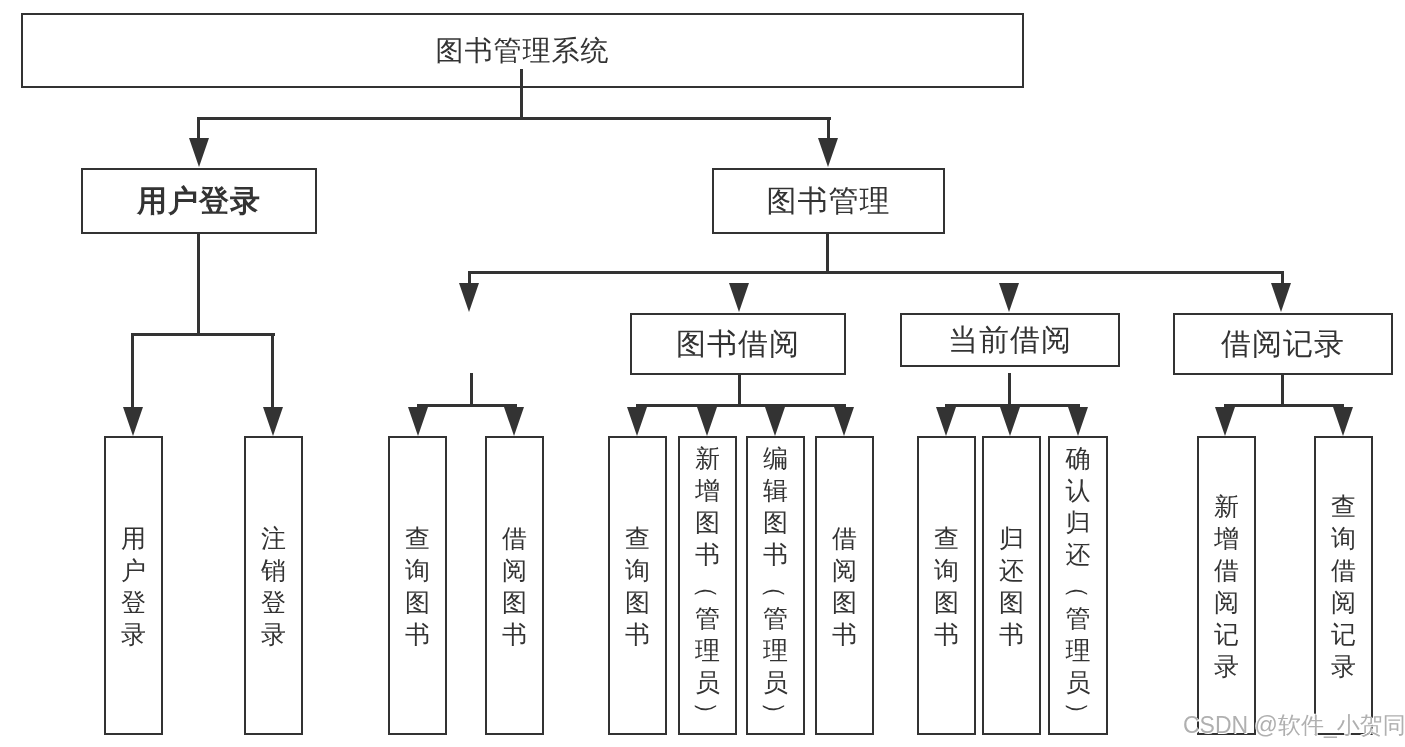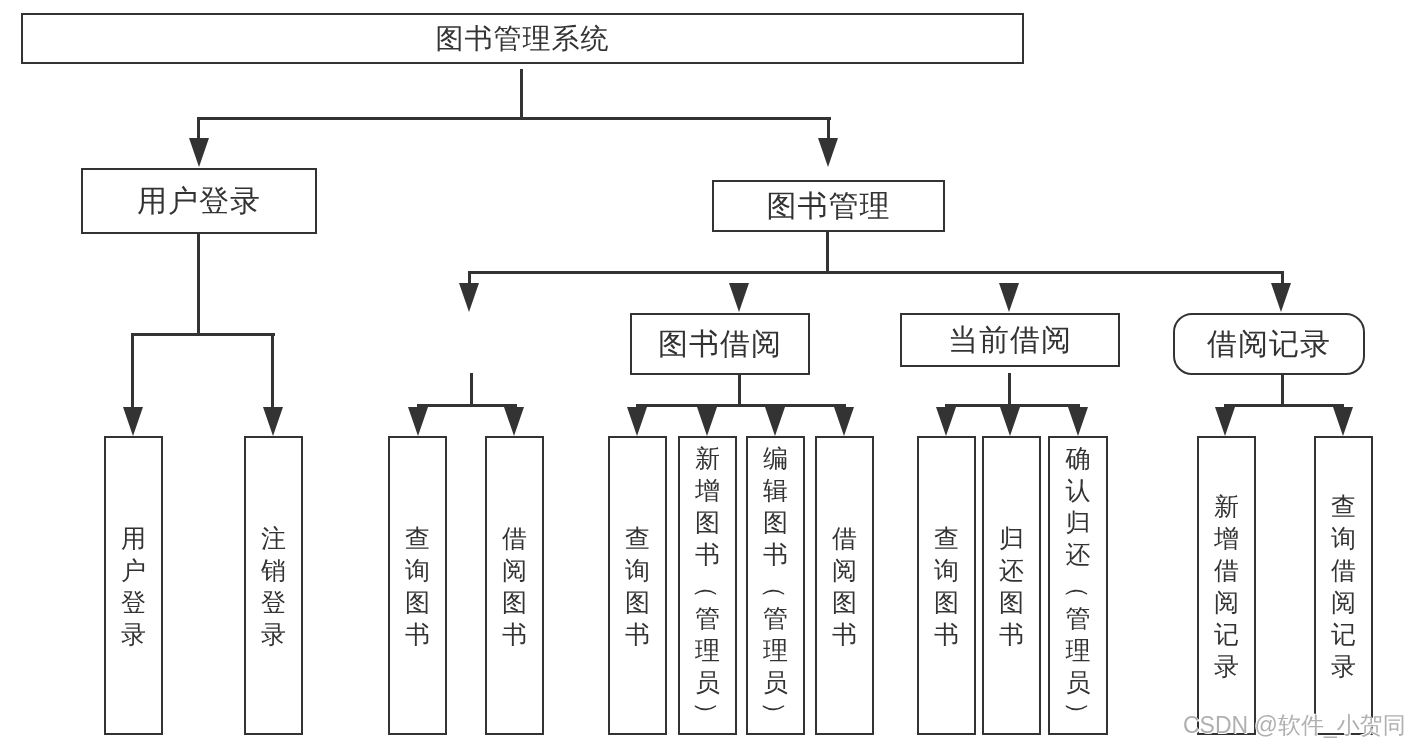--- a/index.html
+++ b/index.html
@@ -28,51 +28,51 @@
   .watermark{
     position:absolute;left:1183px;top:710px;font-size:23px;color:#b0b0b0;
     text-shadow:1px 1px 0 #ffffff,-1px -1px 0 #ffffff;white-space:nowrap;
   }
 </style>
 </head>
 <body>
 
 <div class="canvas">
 
-  <div class="node root" style="left:21px;top:13px;width:1003px;height:51px;">图书管理系统</div>
+  <div class="node root" style="left:21px;top:13px;width:1003px;height:75px;">图书管理系统</div>
 
   <div class="vl" style="left:520px;top:69px;height:50px;"></div>
   <div class="hl" style="left:197px;top:117px;width:634px;"></div>
   <div class="vl" style="left:197px;top:117px;height:28px;"></div>
   <div class="vl" style="left:827px;top:117px;height:28px;"></div>
   <div class="arrow" style="left:189px;top:138px;"></div>
   <div class="arrow" style="left:818px;top:138px;"></div>
 
-  <div class="node" style="left:81px;top:168px;width:236px;height:66px;">用户登录</div>
-  <div class="node" style="left:712px;top:168px;width:233px;height:52px;margin-top:12px;">图书管理</div>
+  <div class="node" style="left:81px;top:168px;width:236px;height:66px;font-weight:bold;">用户登录</div>
+  <div class="node" style="left:712px;top:168px;width:233px;height:66px;">图书管理</div>
 
   <div class="vl" style="left:197px;top:232px;height:104px;"></div>
   <div class="hl" style="left:131px;top:333px;width:144px;"></div>
   <div class="vl" style="left:131px;top:333px;height:77px;"></div>
   <div class="vl" style="left:271px;top:333px;height:77px;"></div>
   <div class="arrow" style="left:123px;top:407px;"></div>
   <div class="arrow" style="left:263px;top:407px;"></div>
 
   <div class="vl" style="left:826px;top:232px;height:42px;"></div>
   <div class="hl" style="left:468px;top:271px;width:816px;"></div>
   <div class="vl" style="left:468px;top:271px;height:14px;"></div>
   <div class="vl" style="left:1281px;top:271px;height:14px;"></div>
   <div class="arrow" style="left:459px;top:283px;"></div>
   <div class="arrow" style="left:729px;top:283px;"></div>
   <div class="arrow" style="left:999px;top:283px;"></div>
   <div class="arrow" style="left:1271px;top:283px;"></div>
 
-  <div class="node" style="left:630px;top:313px;width:180px;height:62px;">图书借阅</div>
+  <div class="node" style="left:630px;top:313px;width:216px;height:62px;">图书借阅</div>
   <div class="node" style="left:900px;top:313px;width:220px;height:54px;">当前借阅</div>
-  <div class="node" style="left:1173px;top:313px;width:192px;height:62px;border-radius:19px;">借阅记录</div>
+  <div class="node" style="left:1173px;top:313px;width:220px;height:62px;">借阅记录</div>
 
   <div class="vl" style="left:470px;top:373px;height:34px;"></div>
   <div class="hl" style="left:417px;top:404px;width:100px;"></div>
   <div class="arrow" style="left:408px;top:407px;"></div>
   <div class="arrow" style="left:504px;top:407px;"></div>
 
   <div class="vl" style="left:738px;top:373px;height:34px;"></div>
   <div class="hl" style="left:636px;top:404px;width:210px;"></div>
   <div class="arrow" style="left:627px;top:407px;"></div>
   <div class="arrow" style="left:697px;top:407px;"></div>

